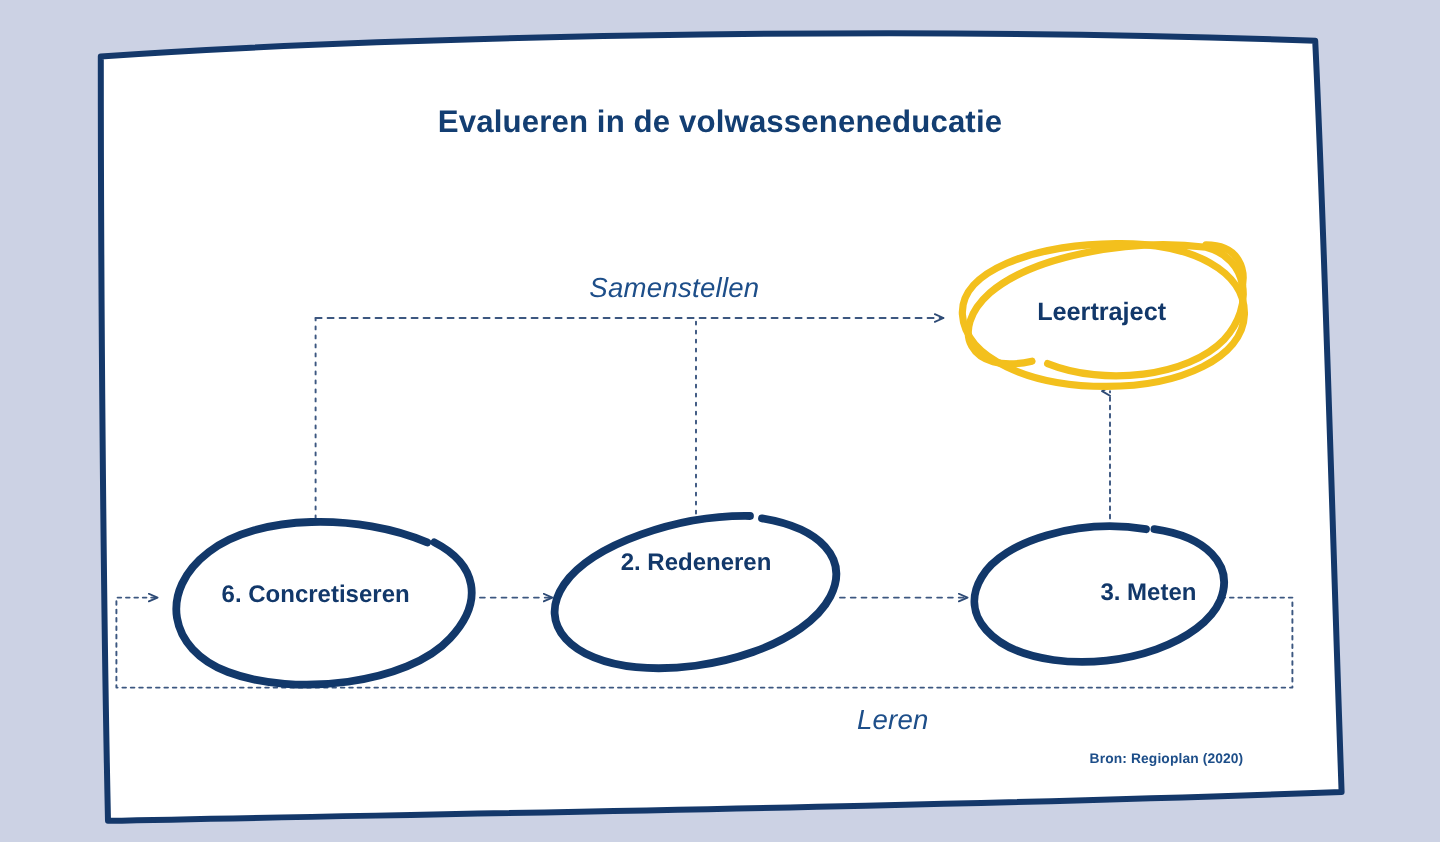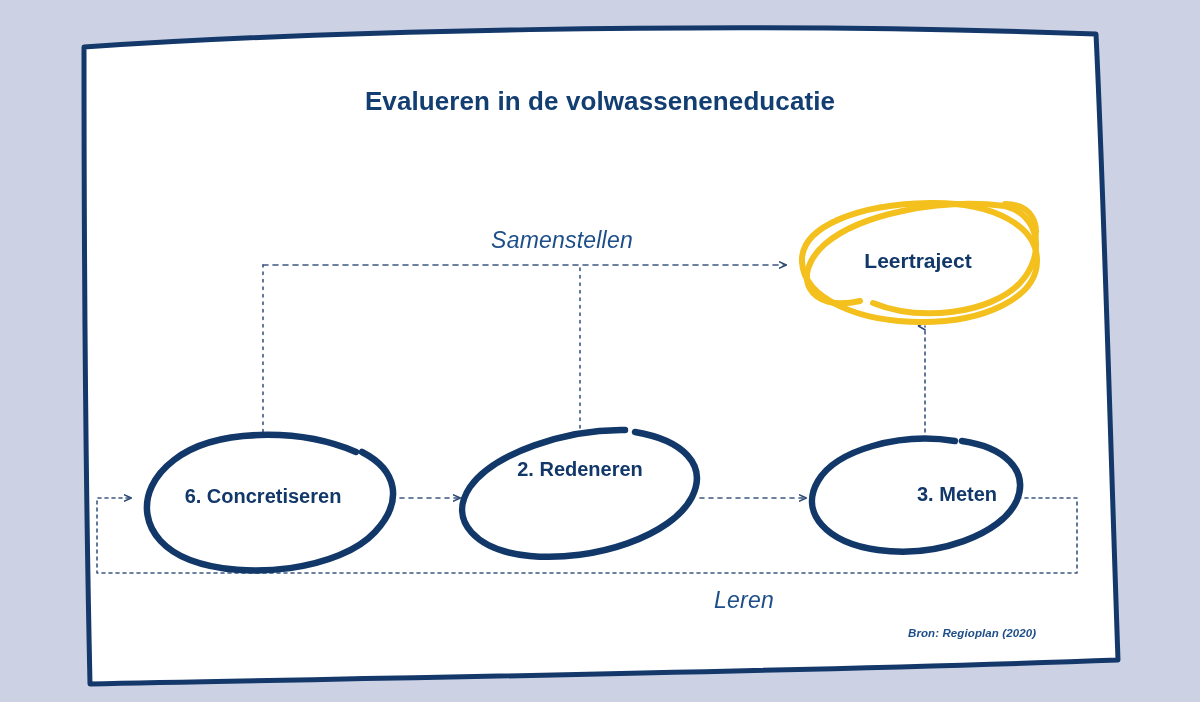--- a/index.html
+++ b/index.html
@@ -69,21 +69,20 @@
     letter-spacing: 0.2px;
   }
 
   #label-samenstellen { left: 562px; top: 240px; }
   #label-leren        { left: 744px; top: 600px; }
 
   #source-note {
     left: 908px;
     top: 628px;
     font-size: 11.5px;
-    font-style: italic;
     font-weight: bold;
     color: #1d4e89;
     letter-spacing: 0.1px;
   }
 </style>
 </head>
 <body>
 
 <div id="stage">
 

